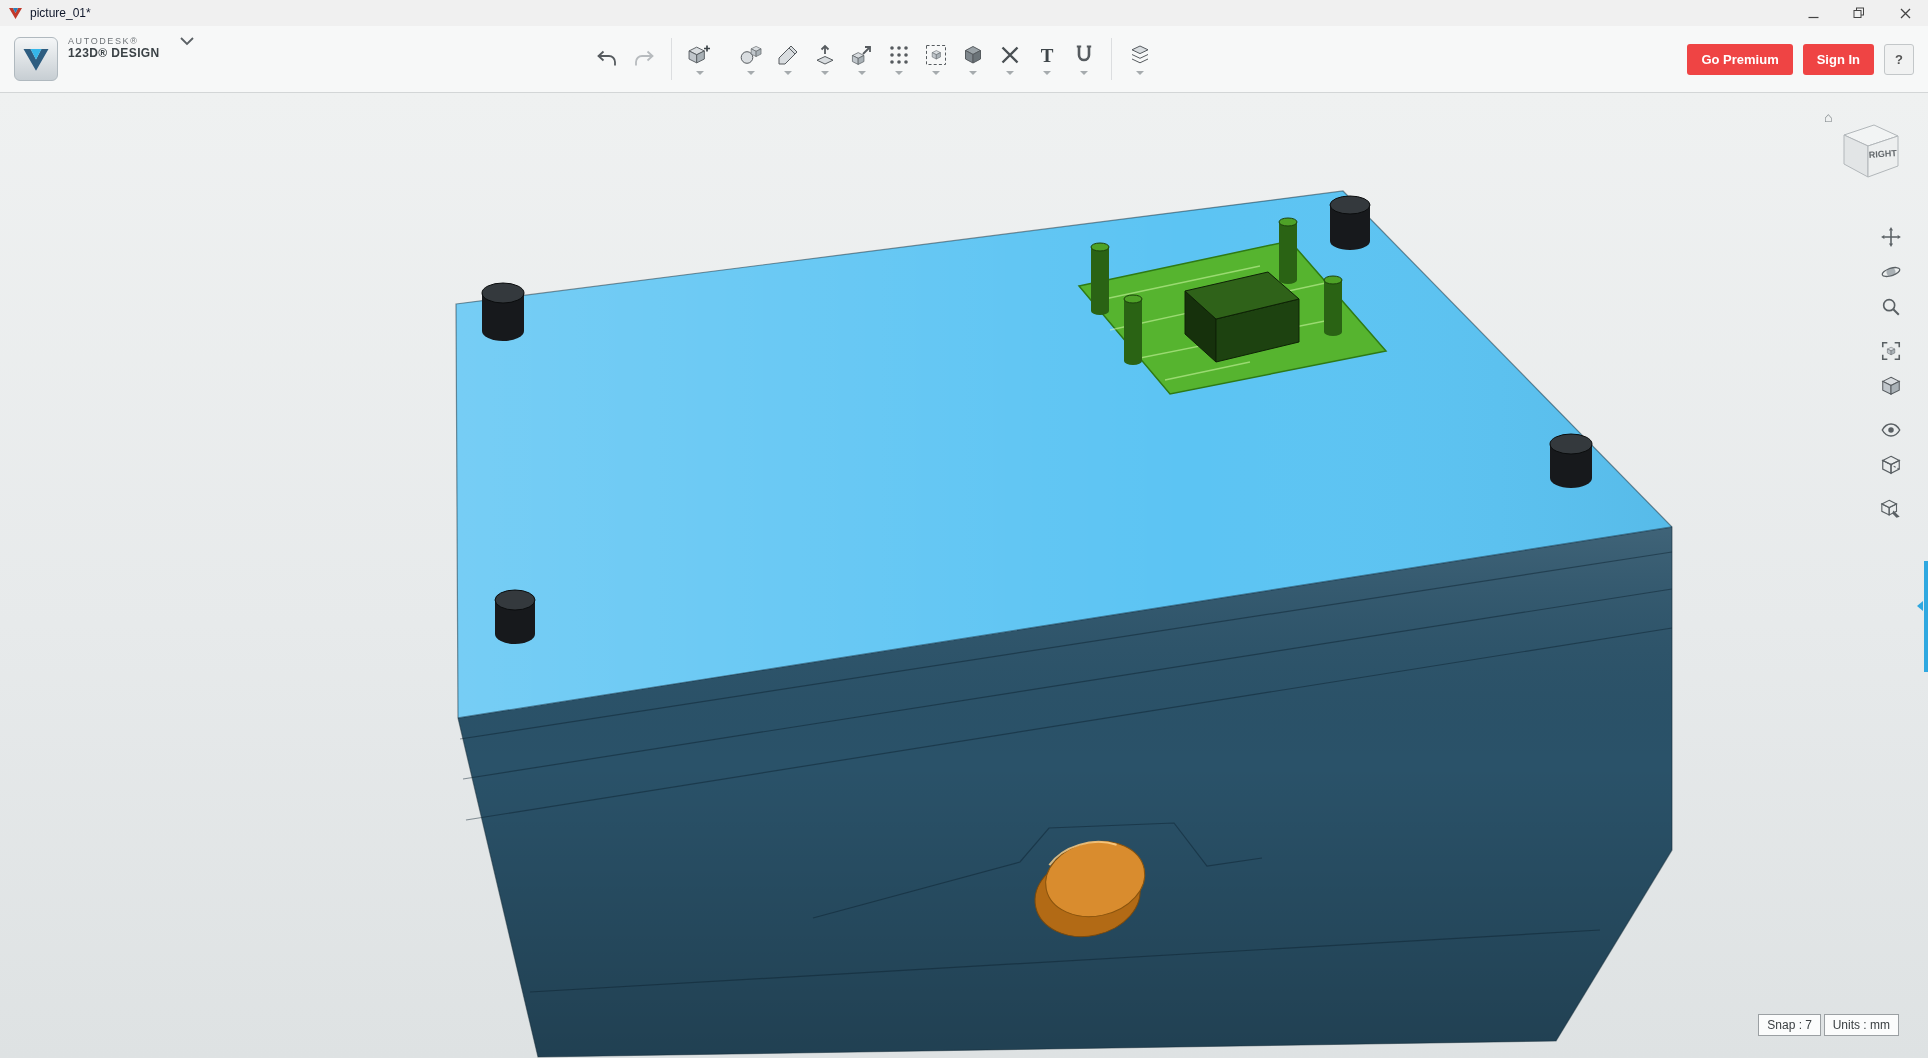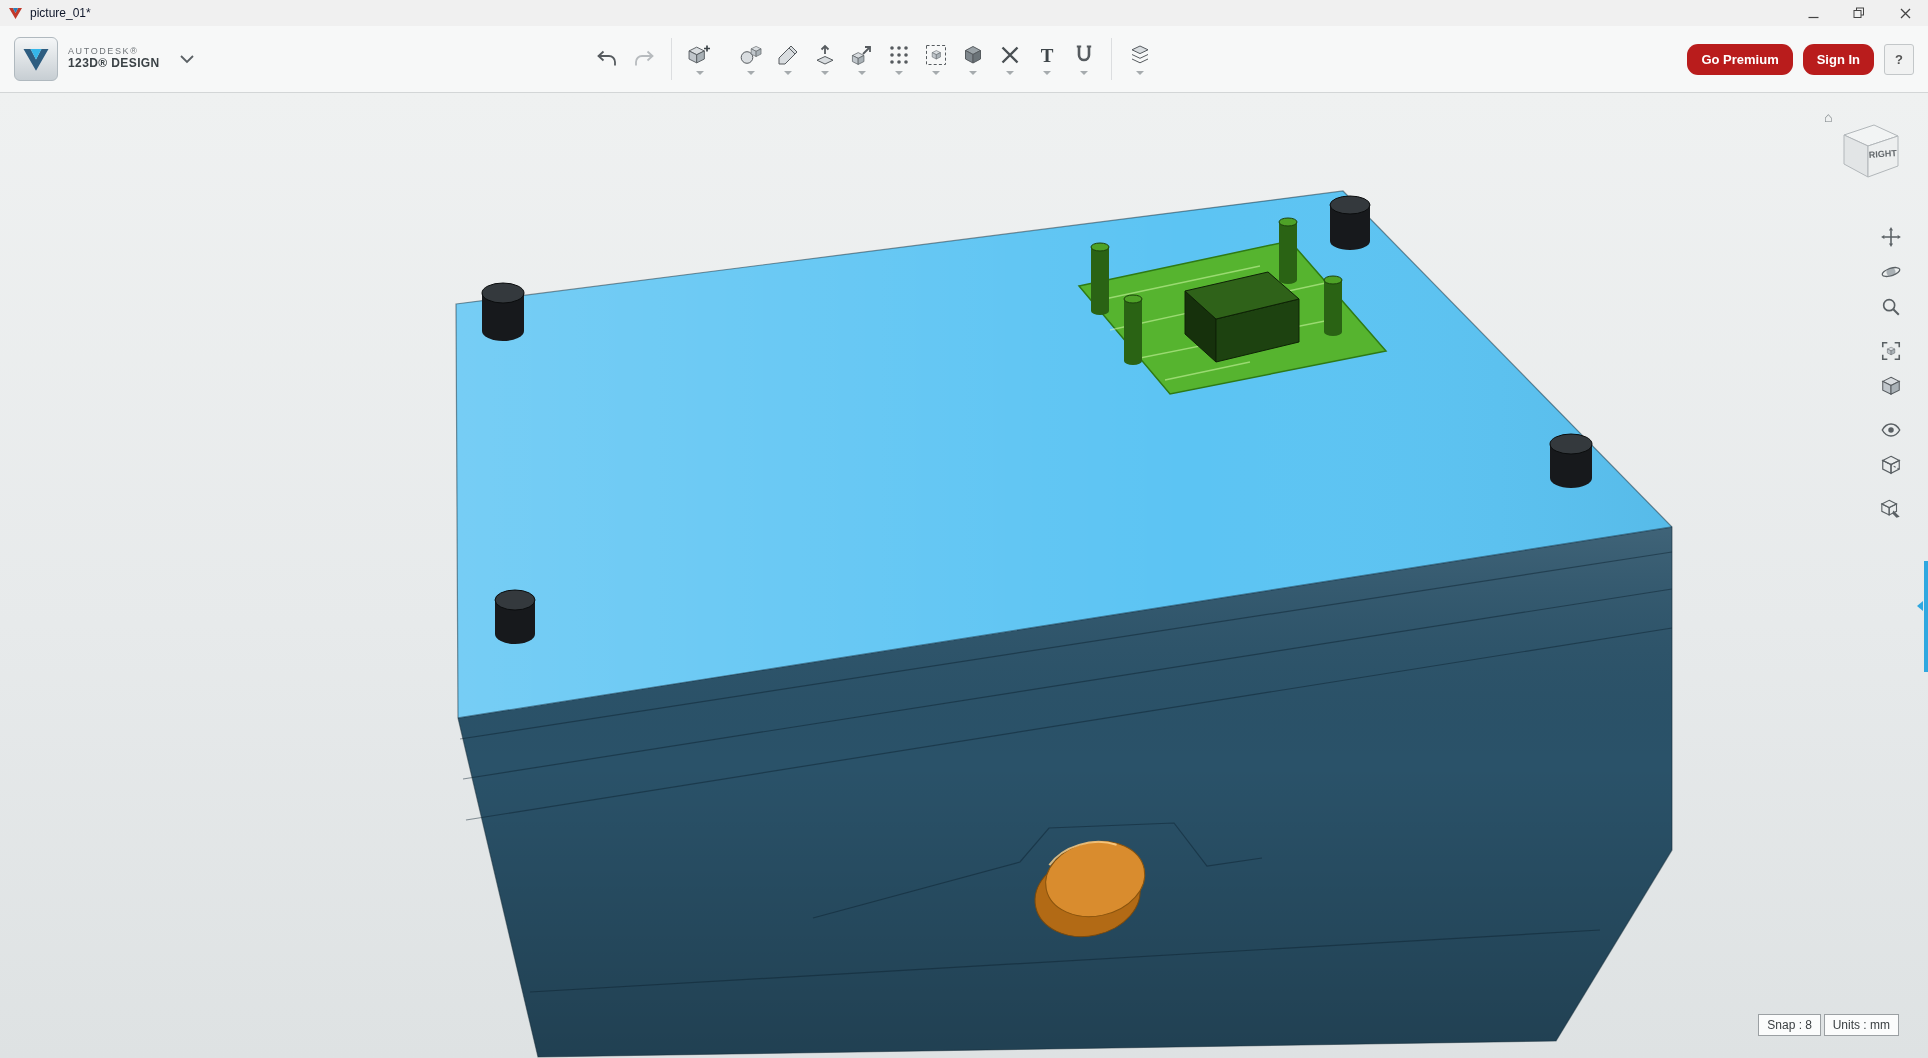--- a/index.html
+++ b/index.html
@@ -12,38 +12,38 @@
   .titlebar{position:absolute;top:0;left:0;right:0;height:26px;background:#f0f0f0;
     display:flex;align-items:center;z-index:6;}
   .tb-appicon{margin-left:8px;display:flex;align-items:center;}
   .tb-title{font-size:12px;color:#0f172a;margin-left:7px;}
   .win-controls{margin-left:auto;display:flex;height:100%;}
   .win-btn{width:46px;display:flex;align-items:center;justify-content:center;}
   
   .toolbar{position:absolute;top:26px;left:0;right:0;height:67px;background:#f7f8f8;
     border-bottom:1px solid #d3d6d7;display:flex;align-items:center;z-index:6;
     padding:0 14px;box-sizing:border-box;}
-  .brand{display:flex;align-items:center;width:315px;flex:none;}
+  .brand{display:flex;align-items:flex-start;width:315px;flex:none;}
   .brand-logo{width:42px;height:42px;border-radius:6px;flex:none;
     background:linear-gradient(#f4f6f7,#c7ced3);border:1px solid #b0b9bf;
     display:flex;align-items:center;justify-content:center;}
   .brand-text{margin-left:10px;line-height:1.1;}
   .brand-maker{font-size:9px;letter-spacing:1.6px;color:#6f7478;}
   .brand-product{font-size:12px;font-weight:bold;color:#3b4246;letter-spacing:.4px;}
   .brand-chevron{margin-left:20px;display:flex;align-items:center;}
   .tools{display:flex;align-items:center;margin:0 auto;}
   .tool{width:37px;height:54px;display:flex;flex-direction:column;align-items:center;
     justify-content:center;border-radius:3px;}
   .caret{width:0;height:0;border-left:4px solid transparent;border-right:4px solid transparent;
     border-top:4px solid #a6abae;margin-top:4px;}
   .sep{width:1px;height:42px;background:#dcdee0;margin:0 9px;}
   .gap{width:14px;}
   .actions{display:flex;align-items:center;flex:none;margin-left:auto;}
-  .btn-blue{background:#b91c1c;color:#fff;font-size:13px;font-weight:bold;
-    padding:8px 14px;border-radius:11px;margin-left:10px;}
+  .btn-blue{background:#ef4444;color:#fff;font-size:13px;font-weight:bold;
+    padding:8px 14px;border-radius:3px;margin-left:10px;}
   .btn-help{border:1px solid #c3c7c9;background:#f1f2f2;color:#555;font-size:13px;
     font-weight:bold;padding:7px 10px;border-radius:3px;margin-left:10px;}
   
   .viewport{position:absolute;top:93px;left:0;right:0;bottom:0;
     background:linear-gradient(180deg,#eff1f1 0%,#e7eaeb 55%,#dee2e3 100%);}
   .scene{position:absolute;left:0;top:0;}
   .viewcube{position:absolute;top:12px;right:18px;width:92px;height:92px;}
   .nav-rail{position:absolute;top:132px;right:24px;display:flex;flex-direction:column;
     align-items:center;}
   .rail-btn{width:26px;height:24px;display:flex;align-items:center;justify-content:center;
@@ -406,18 +406,18 @@
     <div class="rail-btn grp">
       <svg width="22" height="22" viewBox="0 0 24 24">
         <path d="M10 2.5 18 6.5 10 10.5 2 6.5Z" fill="none" stroke="#5a6064" stroke-width="1.2"></path>
         <path d="M2 6.5v8L10 18.5v-8z" fill="none" stroke="#5a6064" stroke-width="1.2"></path>
         <path d="M18 6.5v8L10 18.5v-8z" fill="none" stroke="#5a6064" stroke-width="1.2"></path>
         <path d="M14.5 13.5l7 7-3.5 1-4.5-4.5z" fill="#5a6064"></path>
       </svg>
     </div>
   </div>
 
-  <div class="status-chip chip-snap">Snap : 8</div>
+  <div class="status-chip chip-snap">Snap : 7</div>
   <div class="status-chip chip-units">Units : mm</div>
 
   <div class="scroll-strip"></div>
   <div class="scroll-arrow"></div>
 </div>
 
 </body></html>

